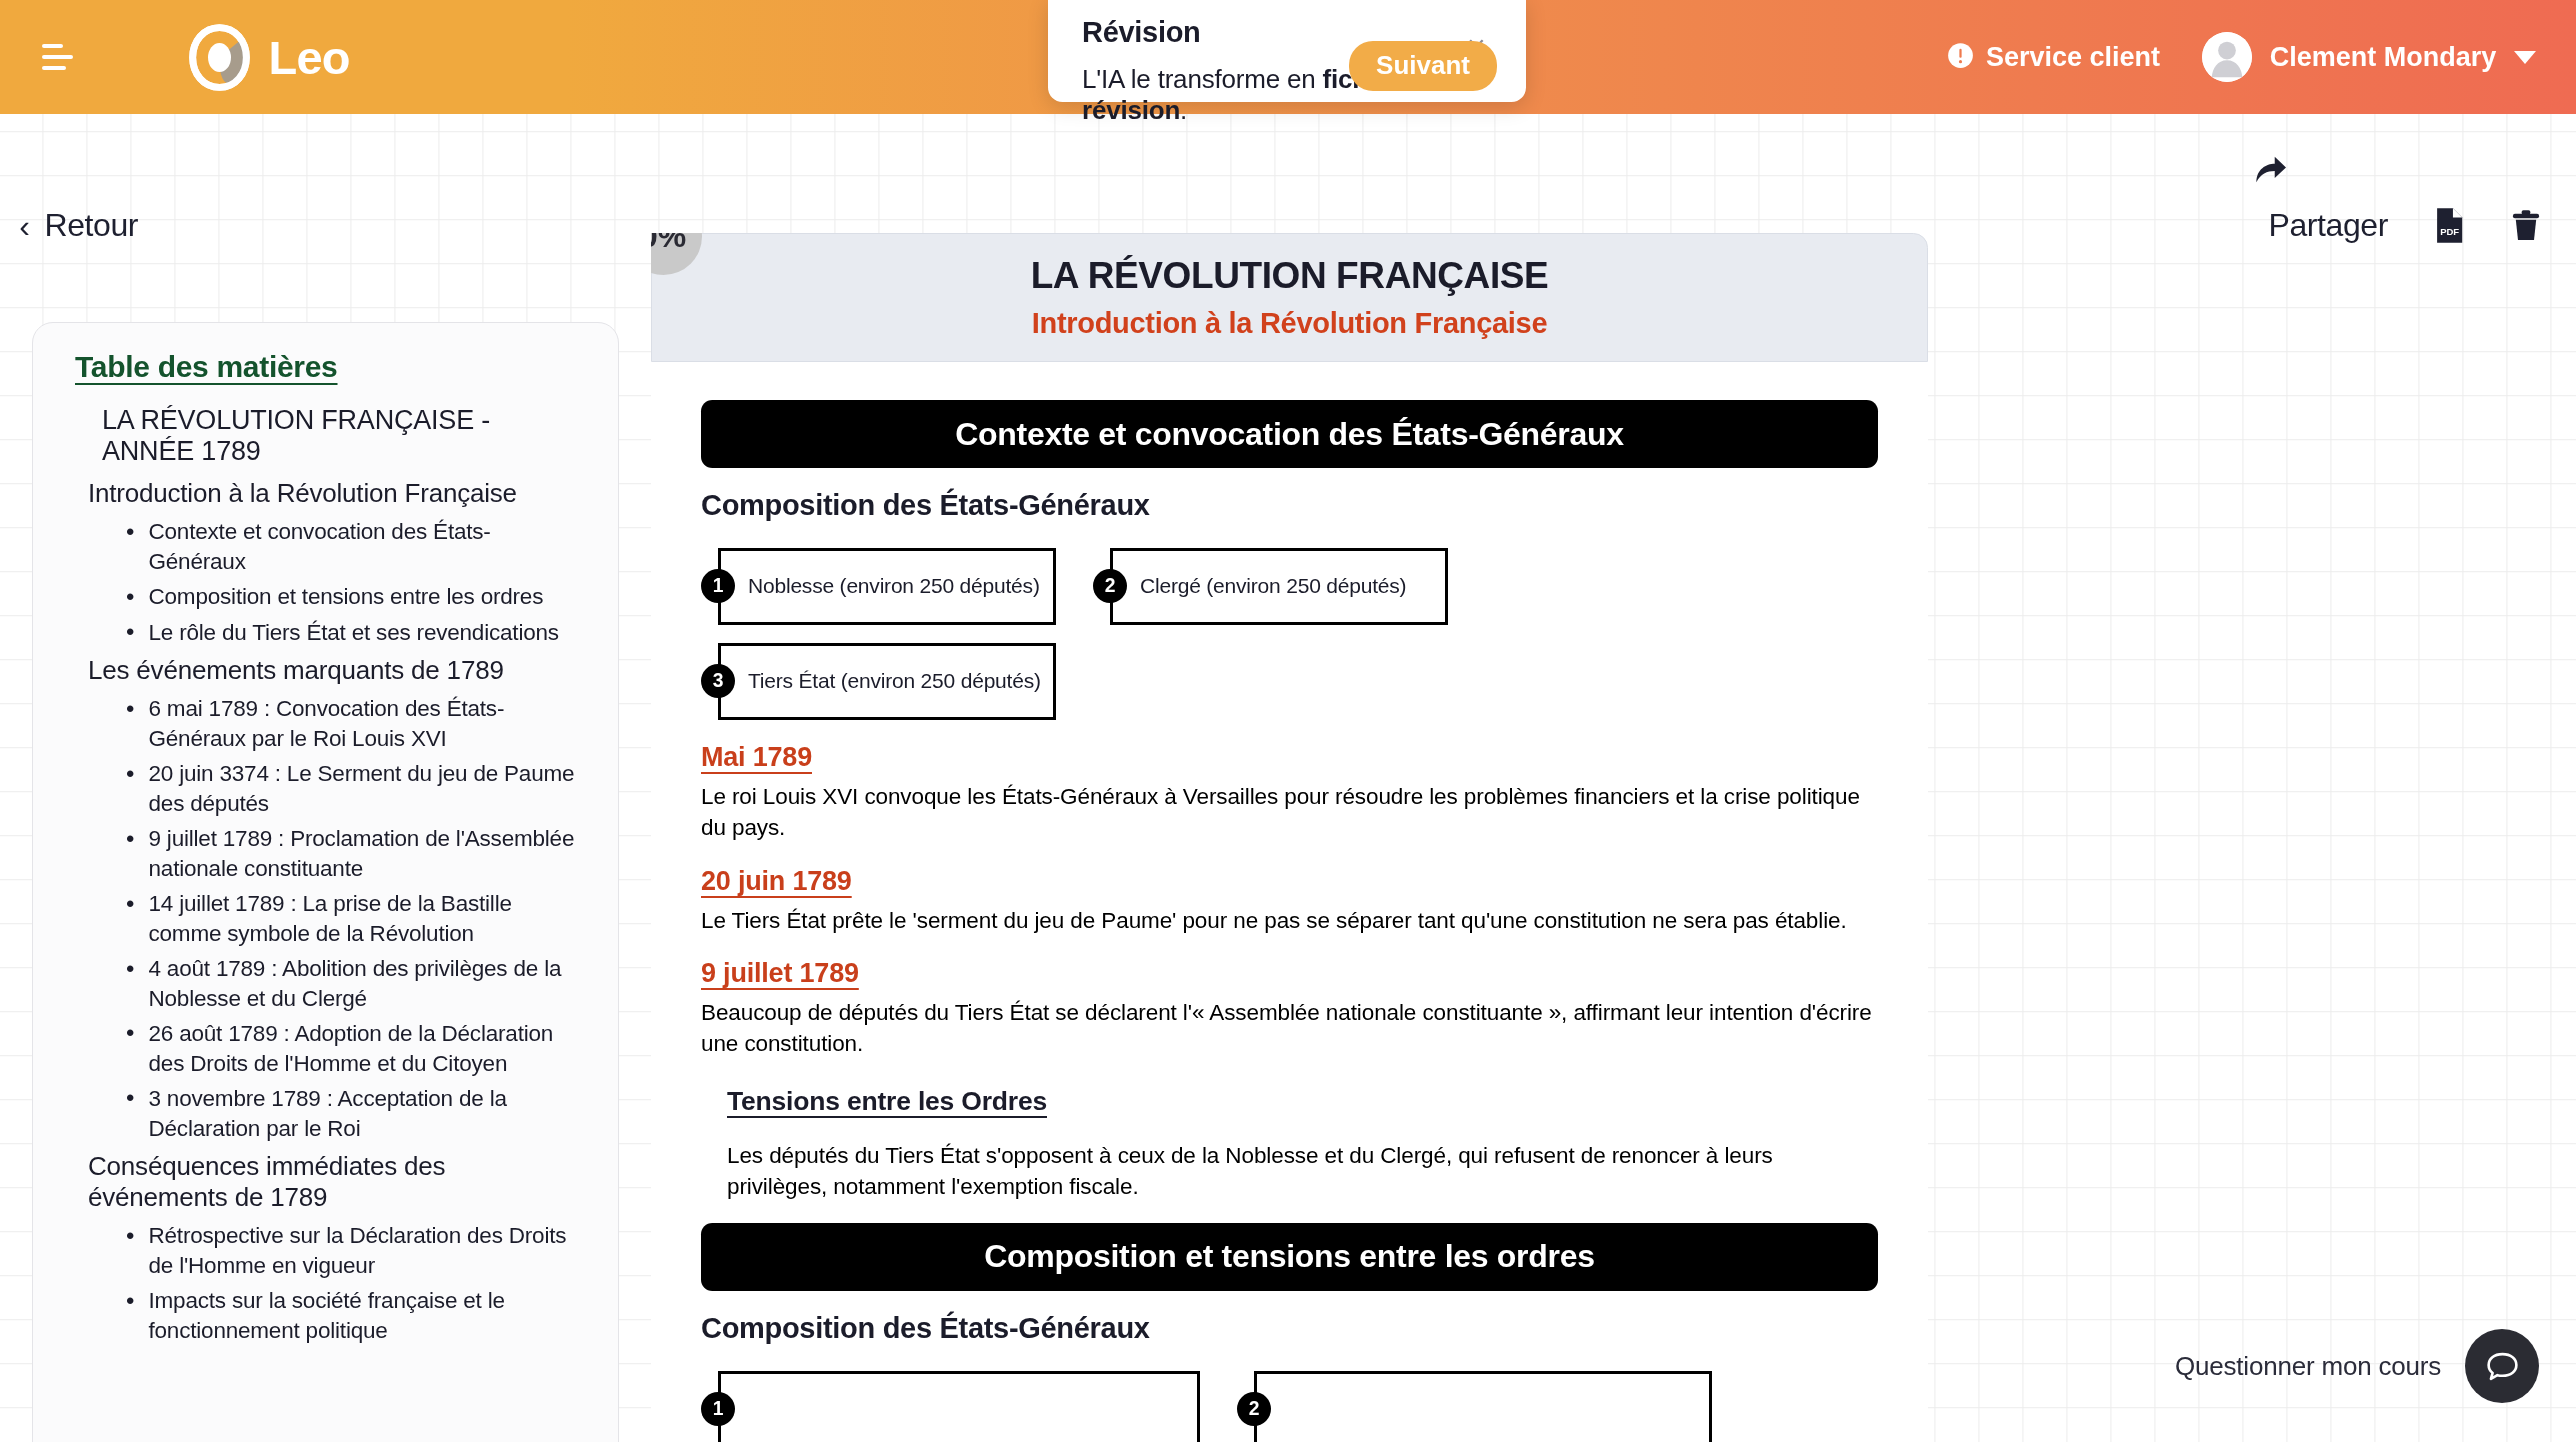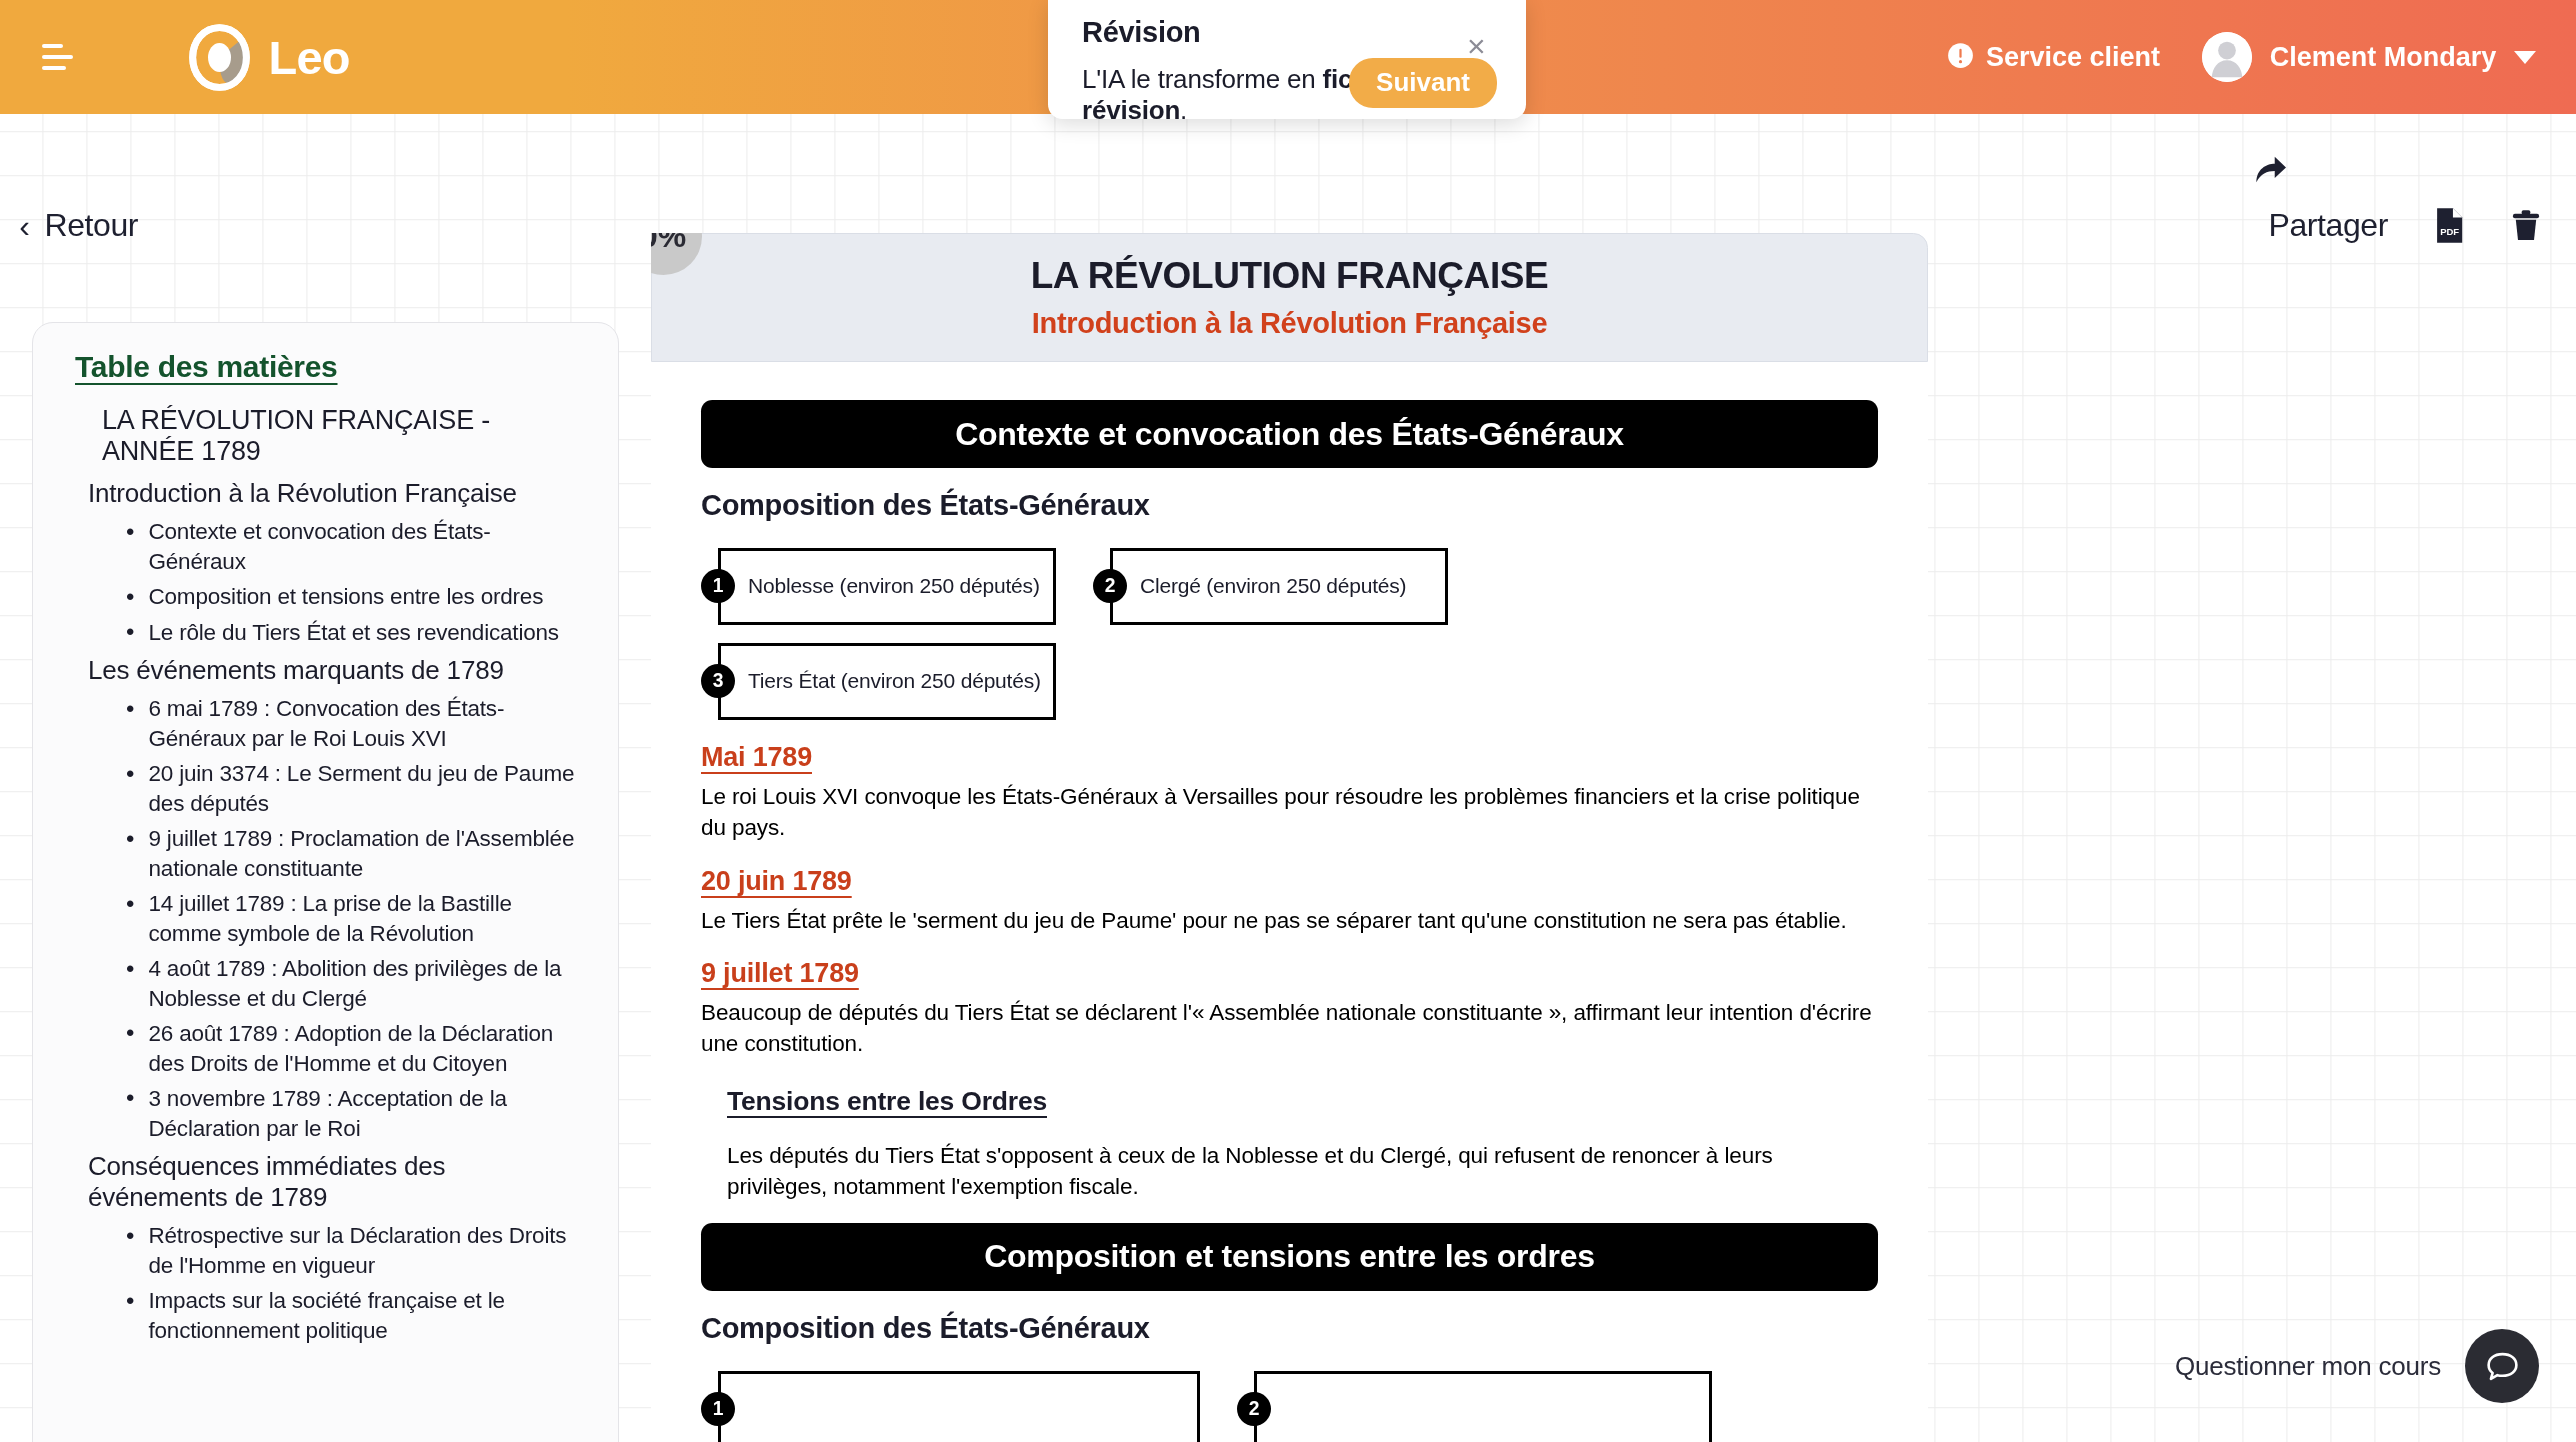--- a/index.html
+++ b/index.html
@@ -48,21 +48,21 @@
   .userbox { display:flex; align-items:center; gap: 17.7px; cursor:pointer; }
   .avatar {
     width: 50px; height: 50px; border-radius: 50%; background: #fff;
     display:flex; align-items:flex-end; justify-content:center; overflow:hidden;
   }
   .user-name { color: #fff; font-size: 27px; font-weight: 700; }
   .caret { width:0;height:0;border-left:11.3px solid transparent;border-right:11.3px solid transparent;border-top:13px solid #fff; }
 
   
   .popover {
-    position: absolute; top: 0px; left: 1048px; width: 478px; height: 119px;
+    position: absolute; top: 0px; left: 1048px; width: 478px; height: 102px;
     background: #fff; border-radius: 0 0 14.5px 14.5px;
     box-shadow: 0 4.8px 21px rgba(0,0,0,0.14);
     z-index: 60; padding: 16px 29px 0 34px;
   }
   .pop-title { font-size: 29px; font-weight: 700; color: #1b1c2a; letter-spacing:-0.3px; }
   .pop-close {
     position: absolute; top: 34px; right: 32px; width: 27px; height: 27px;
     color: #8c8c96; font-size: 32px; line-height: 24px; cursor: pointer; font-weight: 300;
   }
   .pop-body { margin-top: 14.5px; font-size: 26px; color: #1b1c2a; letter-spacing: -0.2px; }

